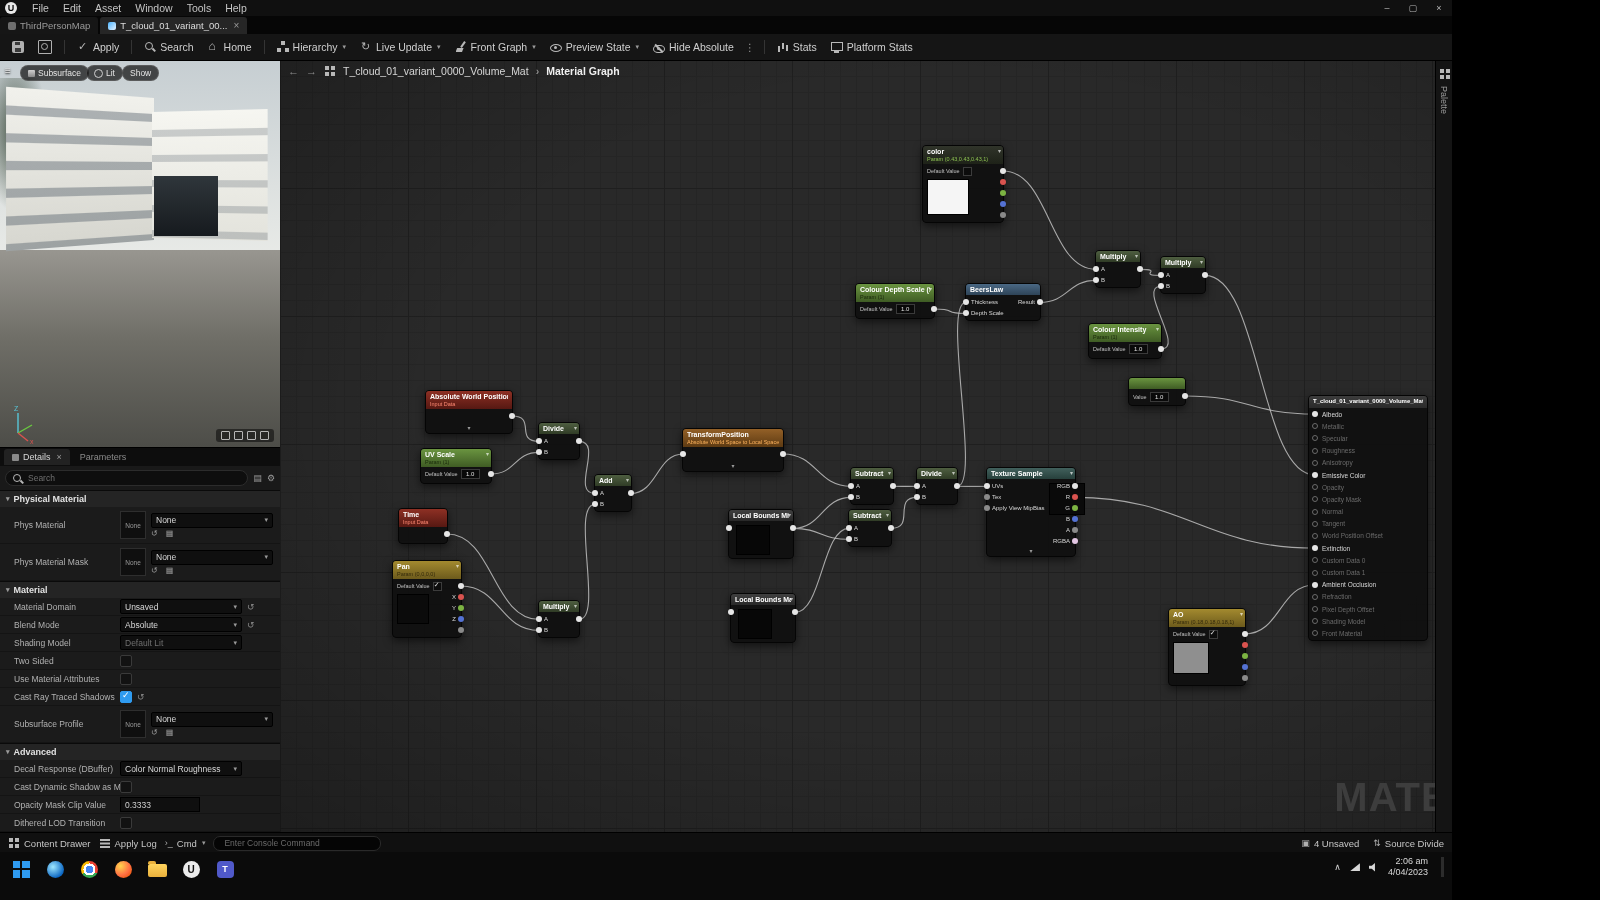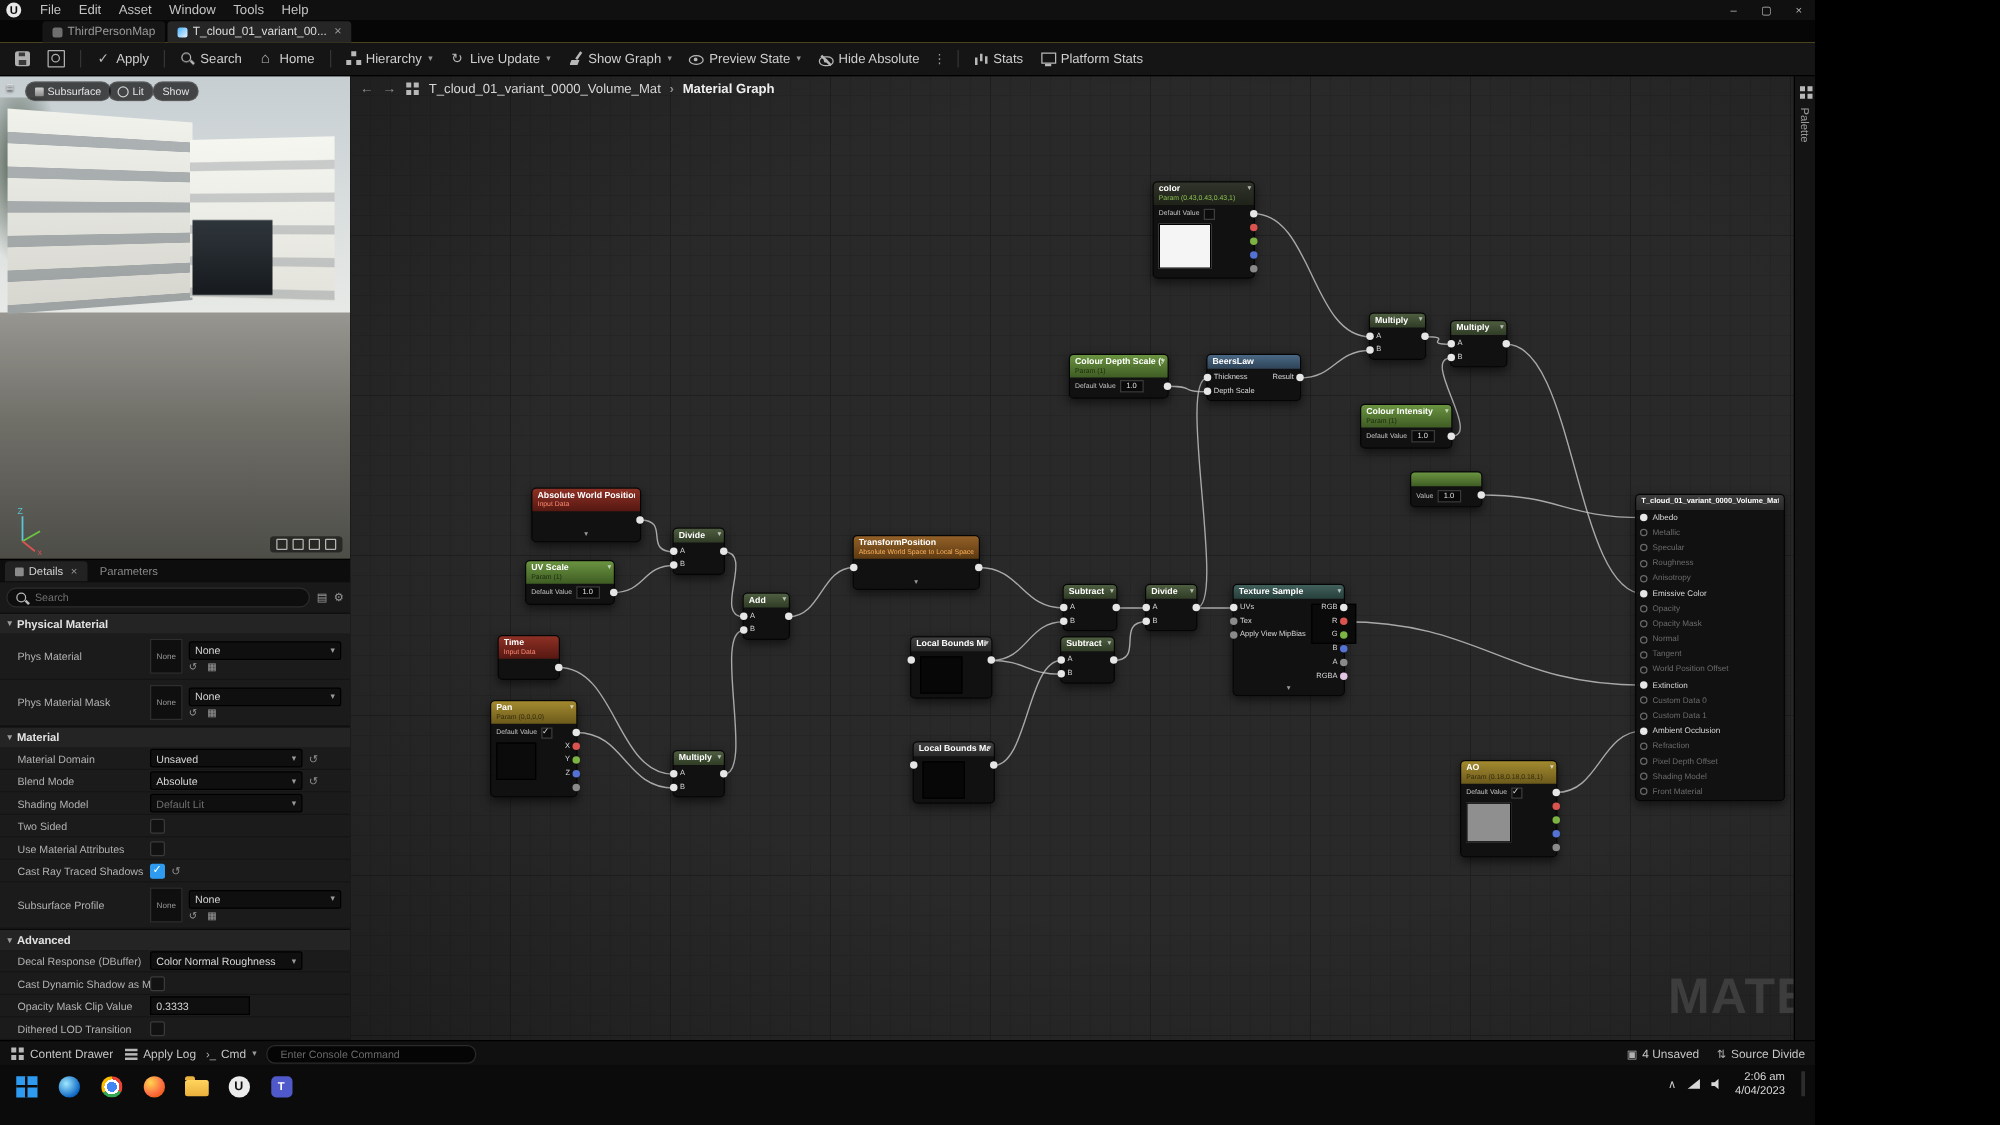--- a/index.html
+++ b/index.html
@@ -9,21 +9,21 @@
 
   
   .menubar{position:absolute;top:0;left:0;right:0;height:16px;background:#101010;display:flex;align-items:center;font-size:10.5px;z-index:20;}
   .uelogo{width:12px;height:12px;border-radius:50%;background:#e8e8e8;margin:0 8px 0 5px;position:relative;flex:none;}
   .uelogo::after{content:"U";position:absolute;inset:0;color:#0a0a0a;font-size:9px;font-weight:bold;text-align:center;line-height:12px;}
   .menu-item{padding:0 7px;line-height:16px;color:#c4c4c4;}
   .winctl{margin-left:auto;display:flex;}
   .winctl span{width:26px;text-align:center;font-size:9px;color:#b8b8b8;line-height:16px;}
 
   
-  .tabbar{position:absolute;top:16px;left:0;right:0;height:18px;background:#060606;display:flex;align-items:flex-end;padding-left:34px;gap:2px;z-index:20;}
+  .tabbar{position:absolute;top:16px;left:0;right:0;height:18px;background:#060606;display:flex;align-items:flex-end;gap:2px;z-index:20;}
   .tab{height:17px;display:flex;align-items:center;gap:4px;padding:0 8px;font-size:9.5px;background:#161616;color:#9a9a9a;border-radius:3px 3px 0 0;}
   .tab.active{background:#262626;color:#dcdcdc;}
   .tab-ic{width:8px;height:8px;border-radius:2px;background:#6f6f6f;flex:none;}
   .tab.active .tab-ic{background:linear-gradient(135deg,#4ab3ff,#e8f4ff);}
   .tab-close{font-size:10px;color:#9a9a9a;margin-left:2px;}
 
   
   .toolbar{position:absolute;top:34px;left:0;right:0;height:26px;background:#151515;border-bottom:1px solid #000;display:flex;align-items:center;padding:0 6px;font-size:10.5px;color:#cfcfcf;gap:2px;z-index:20;}
   .tbtn{display:flex;align-items:center;gap:4px;padding:0 6px;height:20px;border-radius:3px;white-space:nowrap;}
   .tsep{width:1px;height:14px;background:#343434;margin:0 4px;}
@@ -260,21 +260,21 @@
         <span>Hierarchy</span>
         <span class="caret">▾</span>
       </button>
       <button class="tbtn">
         <span class="ic ic-refresh"></span>
         <span>Live Update</span>
         <span class="caret">▾</span>
       </button>
       <button class="tbtn">
         <span class="ic ic-clean"></span>
-        <span>Show Graph</span>
+        <span>Front Graph</span>
         <span class="caret">▾</span>
       </button>
       <button class="tbtn">
         <span class="ic ic-eye"></span>
         <span>Preview State</span>
         <span class="caret">▾</span>
       </button>
       <button class="tbtn">
         <span class="ic ic-hide"></span>
         <span>Hide Absolute</span>

